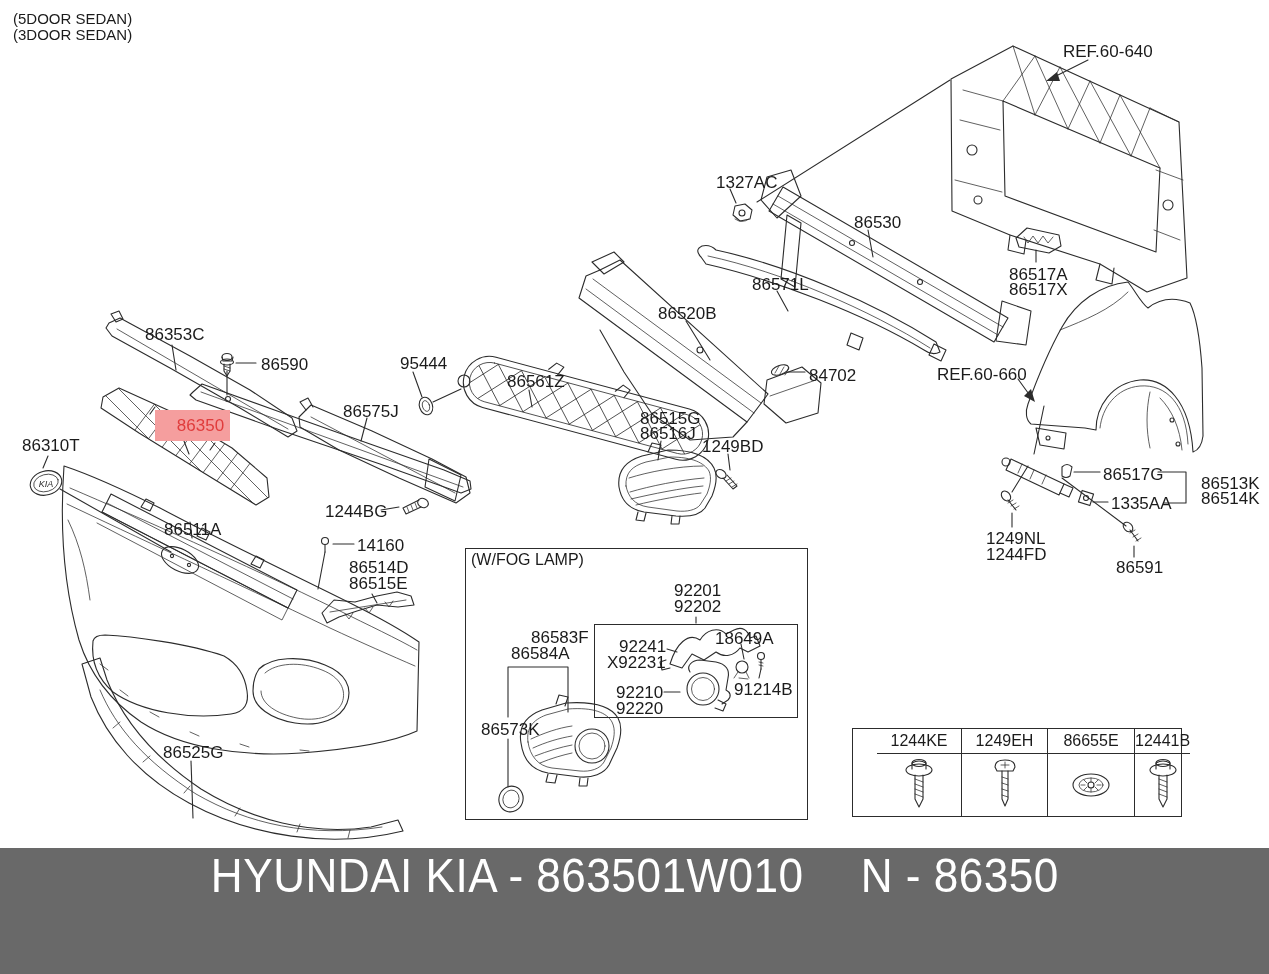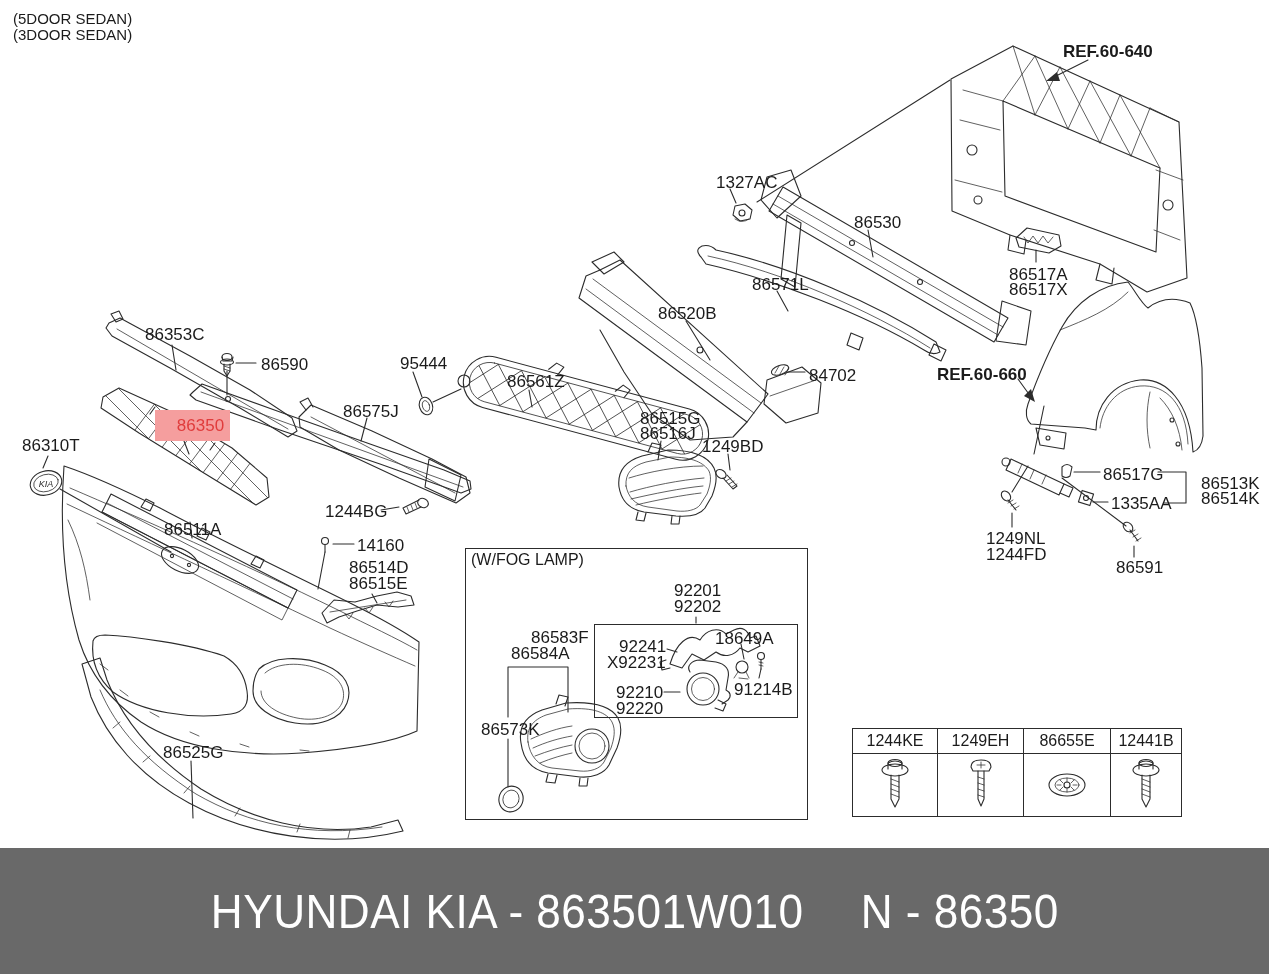--- a/index.html
+++ b/index.html
@@ -3,35 +3,35 @@
 <meta charset="utf-8">
 <style>
   html,body{margin:0;padding:0;background:#fff;}
   .stage{position:relative;width:1269px;height:974px;background:#ffffff;overflow:hidden;
          font-family:"Liberation Sans",sans-serif;}
   svg.art{position:absolute;left:0;top:0;}
   .k{fill:none;stroke:#2c2c2c;stroke-width:1.1;stroke-linejoin:round;stroke-linecap:round;}
   .thin{stroke-width:.75;}
   .sol{fill:#2c2c2c;stroke:none;}
   .lbl{position:absolute;font-size:17px;line-height:1.1;color:#1b1b1b;white-space:nowrap;}
-  .lbl.b{font-weight:bold;}
+  .lbl.b{font-weight:normal;}
   .lbl.s15{font-size:15px;}
   .lbl.s16{font-size:16px;}
   .hl{position:absolute;left:155px;top:410px;width:59px;height:31px;background:#F59E9E;
       display:flex;align-items:center;justify-content:center;color:#E03C3C;font-size:17px;padding-left:16px;}
   .fogbox{position:absolute;left:465px;top:548px;width:341px;height:270px;border:1.5px solid #2c2c2c;}
   .innerbox{position:absolute;left:594px;top:624px;width:202px;height:92px;border:1.4px solid #2c2c2c;}
   .ftable{position:absolute;left:852px;top:728px;width:330px;height:89px;border:1.5px solid #2c2c2c;
-          display:grid;grid-template-columns:85px 86px 87px 1fr;grid-template-rows:25px 1fr;box-sizing:border-box;}
+          display:grid;grid-template-columns:85px 86px 87px 1fr;grid-template-rows:25px 1fr;box-sizing:border-box;padding-left:24px;}
   .fth{border-right:1.4px solid #2c2c2c;border-bottom:1.4px solid #2c2c2c;display:flex;align-items:center;
        justify-content:center;font-size:16px;color:#1b1b1b;}
   .ftc{border-right:1.4px solid #2c2c2c;display:flex;align-items:center;justify-content:center;}
   .fth:nth-child(4),.ftc:last-child{border-right:none;}
   .banner{position:absolute;left:0;top:848px;width:1269px;height:126px;background:#696969;
-          display:flex;align-items:center;justify-content:center;}
+          display:flex;align-items:flex-start;justify-content:center;}
   .banner-inner{display:flex;gap:62px;align-items:baseline;color:#ffffff;font-size:48px;
                 transform:scaleX(.92);transform-origin:center;letter-spacing:.5px;white-space:nowrap;}
 </style>
 </head>
 <body>
 
 <div class="stage">
 
   <svg class="art" width="1269" height="974" viewBox="0 0 1269 974">
     <defs>

